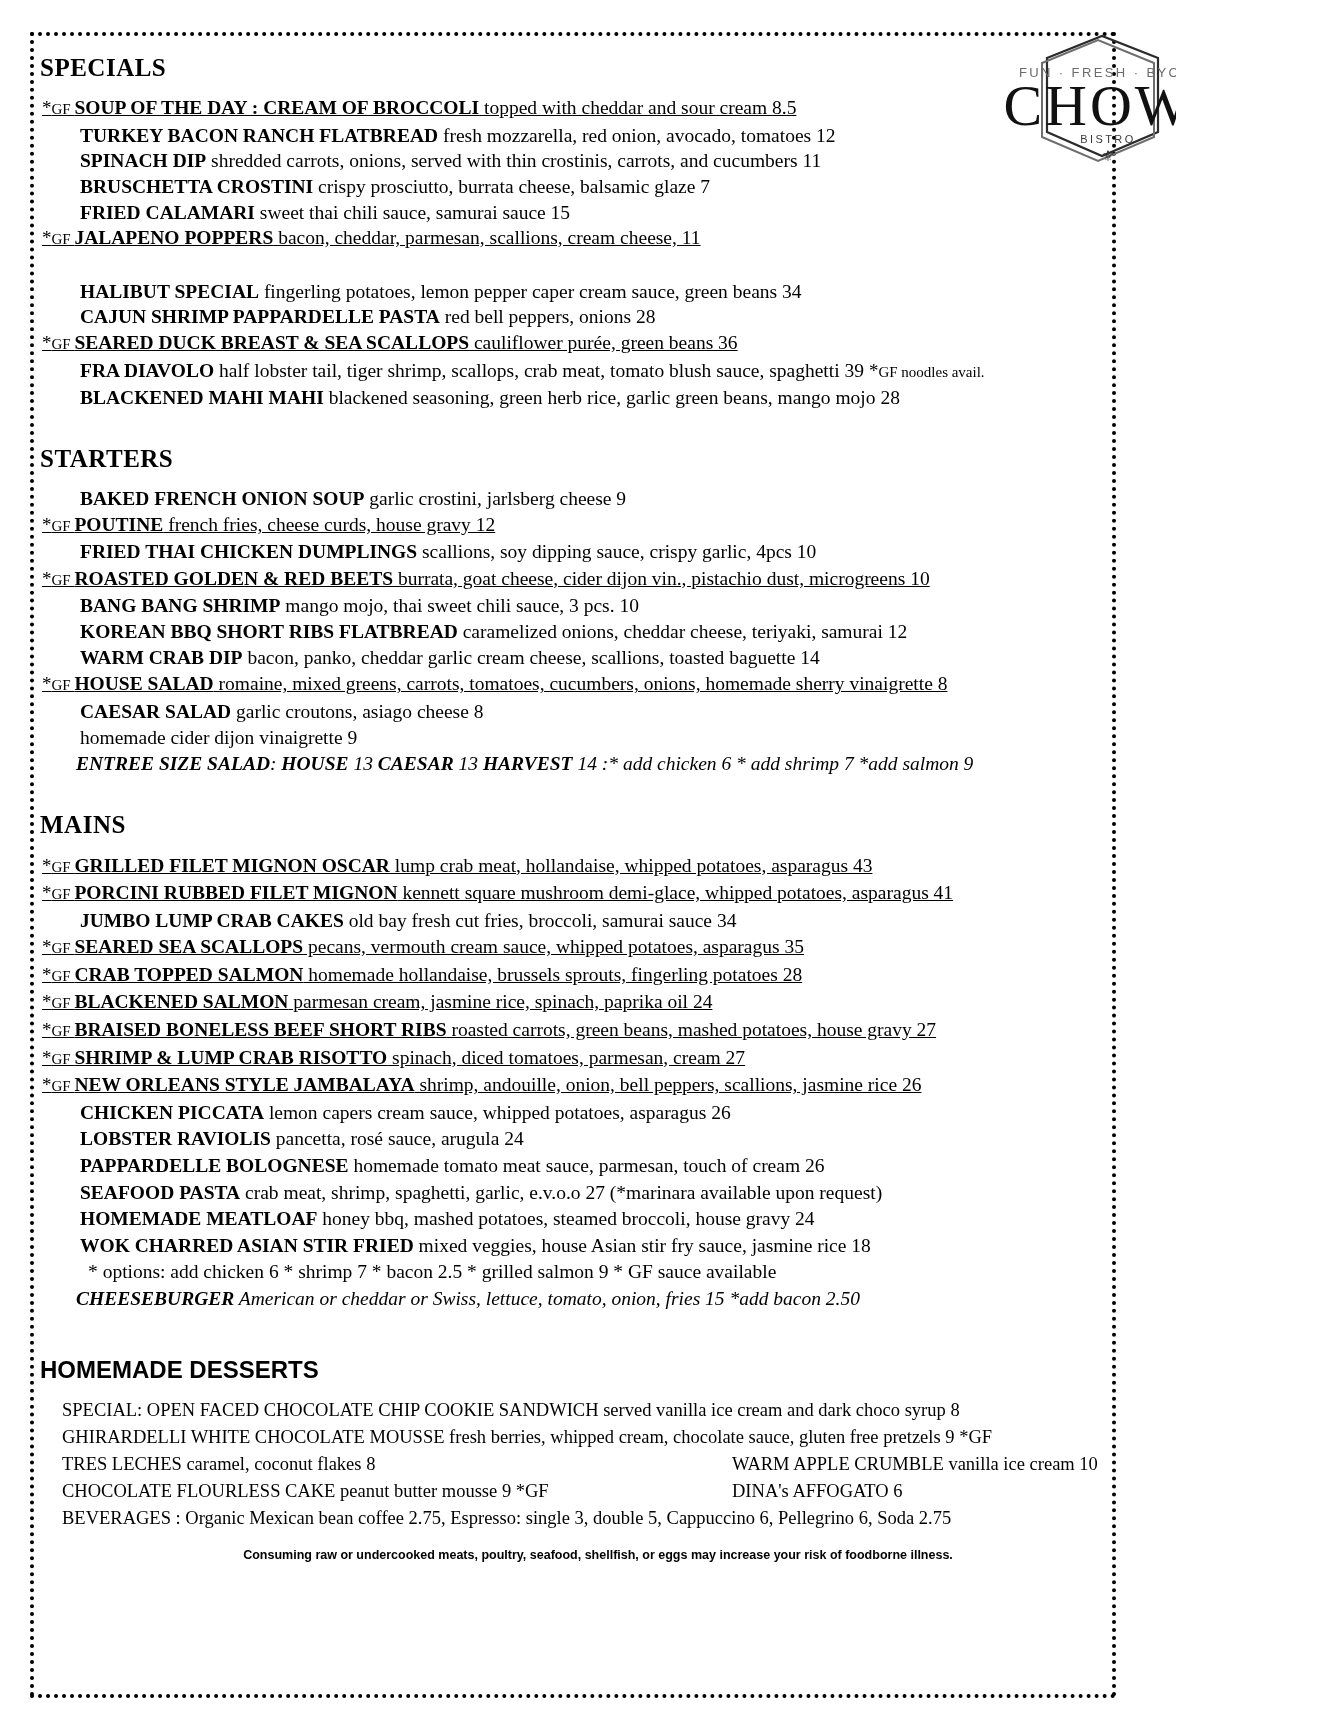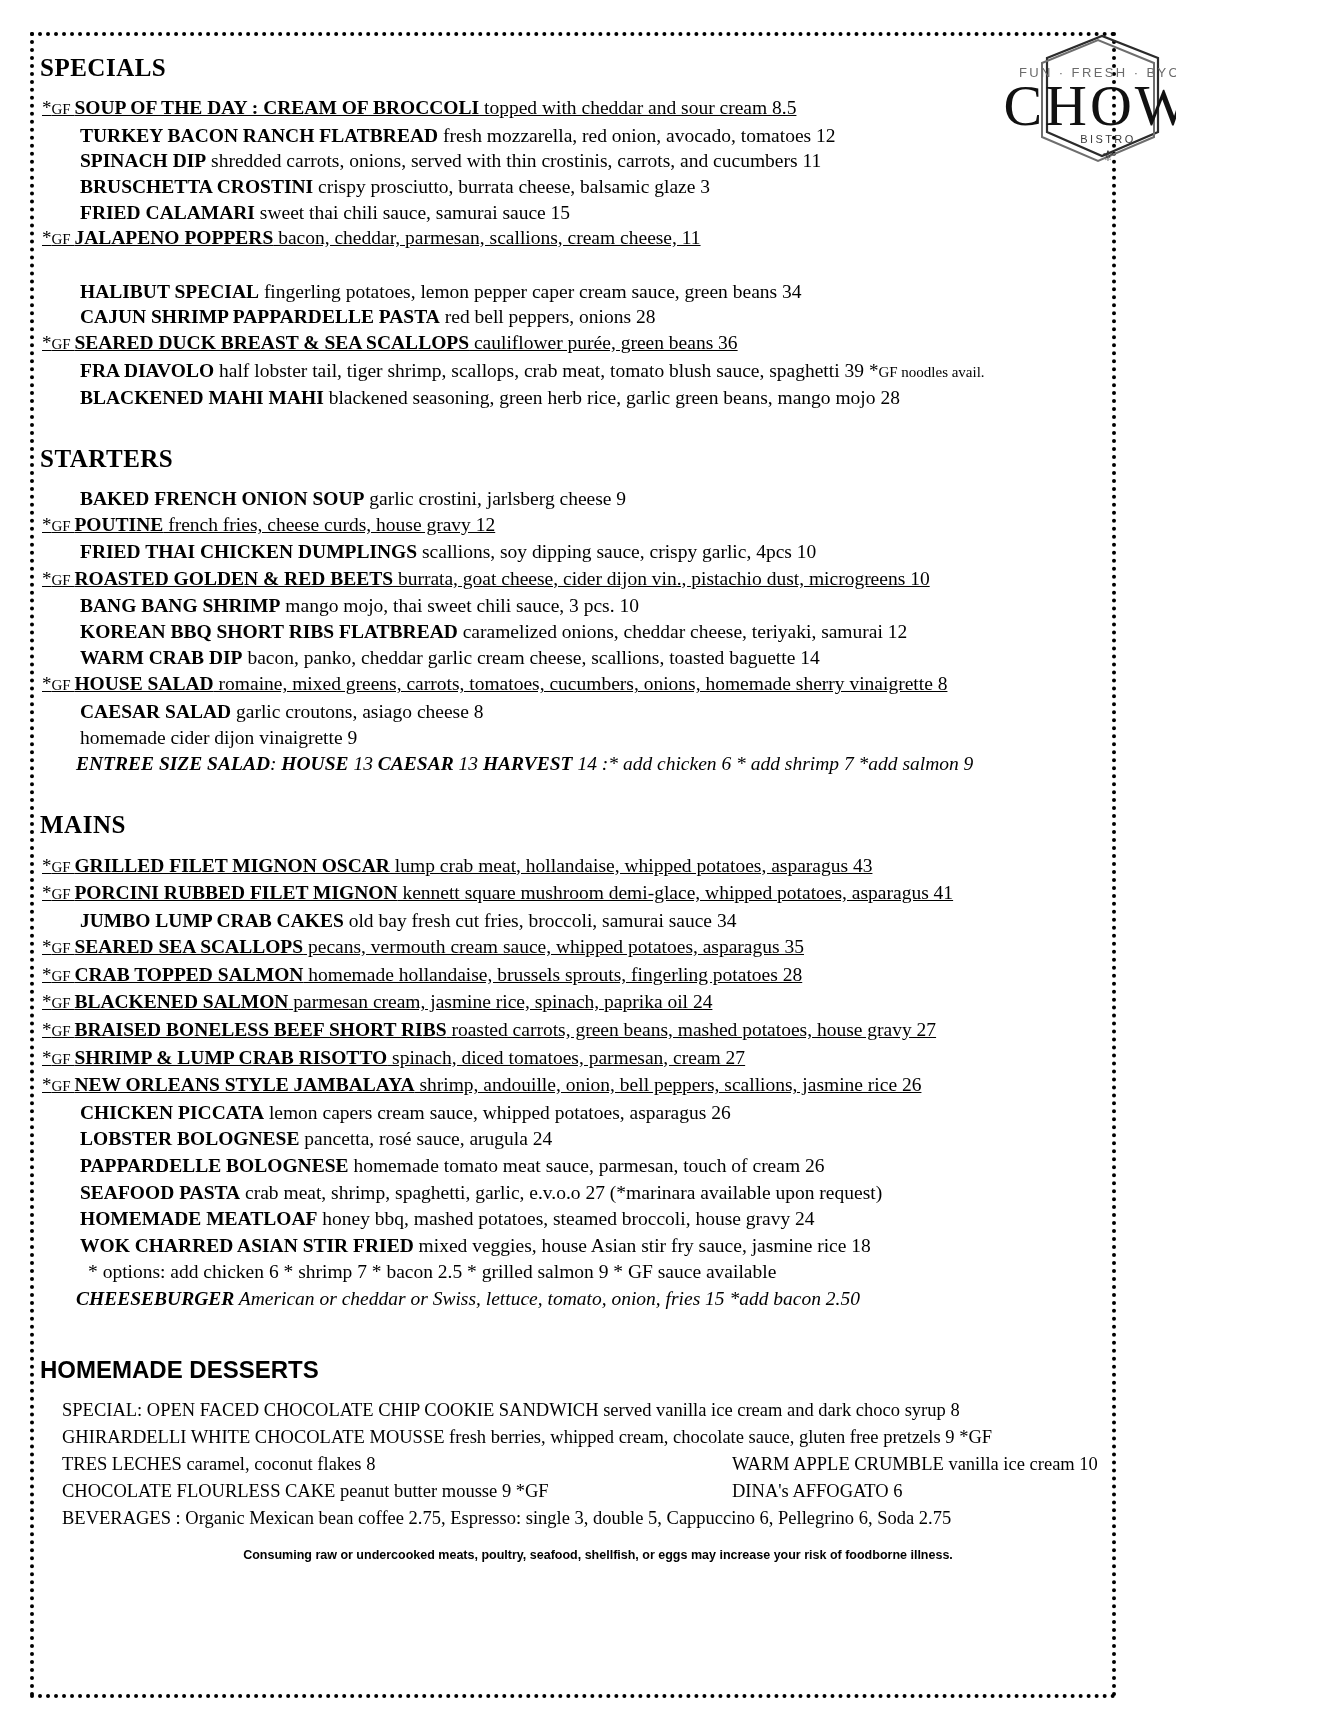--- a/index.html
+++ b/index.html
@@ -130,21 +130,21 @@
       </svg>
     </div>
 
     <div class="specials">
       <div class="section-title">SPECIALS</div>
 
       <div id="specials-list-1">
           <div class="line ind0"><span class="gf"><span class="star">*</span>GF </span><span class="nm">SOUP OF THE DAY : CREAM OF BROCCOLI</span><span> topped with cheddar and sour cream 8.5</span></div>
           <div class="line ind2"><span class="nm">TURKEY BACON RANCH FLATBREAD</span><span> fresh mozzarella, red onion, avocado, tomatoes 12</span></div>
           <div class="line ind2"><span class="nm">SPINACH DIP</span><span> shredded carrots, onions, served with thin crostinis, carrots, and cucumbers 11</span></div>
-          <div class="line ind2"><span class="nm">BRUSCHETTA CROSTINI</span><span> crispy prosciutto, burrata cheese, balsamic glaze 3</span></div>
+          <div class="line ind2"><span class="nm">BRUSCHETTA CROSTINI</span><span> crispy prosciutto, burrata cheese, balsamic glaze 7</span></div>
           <div class="line ind2"><span class="nm">FRIED CALAMARI</span><span> sweet thai chili sauce, samurai sauce 15</span></div>
           <div class="line ind0"><span class="gf"><span class="star">*</span>GF </span><span class="nm">JALAPENO POPPERS</span><span> bacon, cheddar, parmesan, scallions, cream cheese,  11</span></div>
         </div>
       <div class="spacer"></div>
       <div id="specials-list-2">
           <div class="line ind2"><span class="nm">HALIBUT SPECIAL</span><span> fingerling potatoes, lemon pepper caper cream sauce, green beans 34</span></div>
           <div class="line ind2"><span class="nm">CAJUN SHRIMP PAPPARDELLE PASTA</span><span> red bell peppers, onions 28</span></div>
           <div class="line ind0"><span class="gf"><span class="star">*</span>GF </span><span class="nm">SEARED DUCK BREAST &amp; SEA SCALLOPS</span><span> cauliflower purée, green beans 36</span></div>
           <div class="line ind2"><span class="nm">FRA DIAVOLO</span><span> half lobster tail, tiger shrimp, scallops, crab meat, tomato blush sauce, spaghetti 39 </span><span class="small-note"><span style="font-size:19px">*</span>GF noodles  avail.</span></div>
           <div class="line ind2"><span class="nm">BLACKENED MAHI MAHI</span><span> blackened seasoning, green herb rice, garlic green beans, mango mojo 28</span></div>
@@ -180,21 +180,21 @@
           <div class="line ind0"><span class="gf"><span class="star">*</span>GF </span><span class="nm">GRILLED FILET MIGNON OSCAR</span><span> lump crab meat, hollandaise, whipped potatoes, asparagus 43</span></div>
           <div class="line ind0"><span class="gf"><span class="star">*</span>GF </span><span class="nm"> PORCINI RUBBED FILET MIGNON</span><span> kennett square mushroom demi-glace, whipped potatoes, asparagus 41</span></div>
           <div class="line ind2"><span class="nm">JUMBO LUMP CRAB CAKES</span><span> old bay fresh cut fries, broccoli, samurai sauce 34</span></div>
           <div class="line ind0"><span class="gf"><span class="star">*</span>GF </span><span class="nm">SEARED SEA SCALLOPS</span><span> pecans, vermouth cream sauce, whipped potatoes, asparagus 35</span></div>
           <div class="line ind0"><span class="gf"><span class="star">*</span>GF </span><span class="nm">CRAB TOPPED SALMON</span><span> homemade hollandaise, brussels sprouts, fingerling potatoes 28</span></div>
           <div class="line ind0"><span class="gf"><span class="star">*</span>GF </span><span class="nm">BLACKENED SALMON</span><span> parmesan cream, jasmine rice, spinach, paprika oil 24</span></div>
           <div class="line ind0"><span class="gf"><span class="star">*</span>GF </span><span class="nm">BRAISED BONELESS BEEF SHORT RIBS</span><span> roasted carrots, green beans, mashed potatoes, house gravy 27</span></div>
           <div class="line ind0"><span class="gf"><span class="star">*</span>GF </span><span class="nm">SHRIMP &amp; LUMP CRAB RISOTTO</span><span> spinach, diced tomatoes, parmesan, cream 27</span></div>
           <div class="line ind0"><span class="gf"><span class="star">*</span>GF </span><span class="nm">NEW ORLEANS STYLE JAMBALAYA</span><span> shrimp, andouille, onion, bell peppers, scallions, jasmine rice 26</span></div>
           <div class="line ind2"><span class="nm">CHICKEN PICCATA</span><span> lemon capers cream sauce, whipped potatoes, asparagus 26</span></div>
-          <div class="line ind2"><span class="nm">LOBSTER BOLOGNESE</span><span> pancetta, rosé sauce, arugula 24</span></div>
+          <div class="line ind2"><span class="nm">LOBSTER RAVIOLIS</span><span> pancetta, rosé sauce, arugula 24</span></div>
           <div class="line ind2"><span class="nm">PAPPARDELLE BOLOGNESE</span><span> homemade tomato meat sauce, parmesan, touch of cream 26</span></div>
           <div class="line ind2"><span class="nm">SEAFOOD PASTA</span><span> crab meat, shrimp, spaghetti, garlic, e.v.o.o 27  (*marinara available upon request)</span></div>
           <div class="line ind2"><span class="nm">HOMEMADE MEATLOAF</span><span> honey bbq, mashed potatoes, steamed broccoli, house gravy 24</span></div>
           <div class="line ind2"><span class="nm">WOK CHARRED ASIAN STIR FRIED</span><span> mixed veggies, house Asian stir fry sauce, jasmine rice 18</span></div>
         </div>
       <div class="line ind3">* options: add chicken 6     * shrimp 7   * bacon 2.5   * grilled salmon 9    * GF sauce available</div>
       <div class="line ind1">
         <span class="nm">CHEESEBURGER</span><span> American or cheddar or Swiss, lettuce, tomato, onion, fries 15   *add bacon 2.50</span>
       </div>
     </div>

